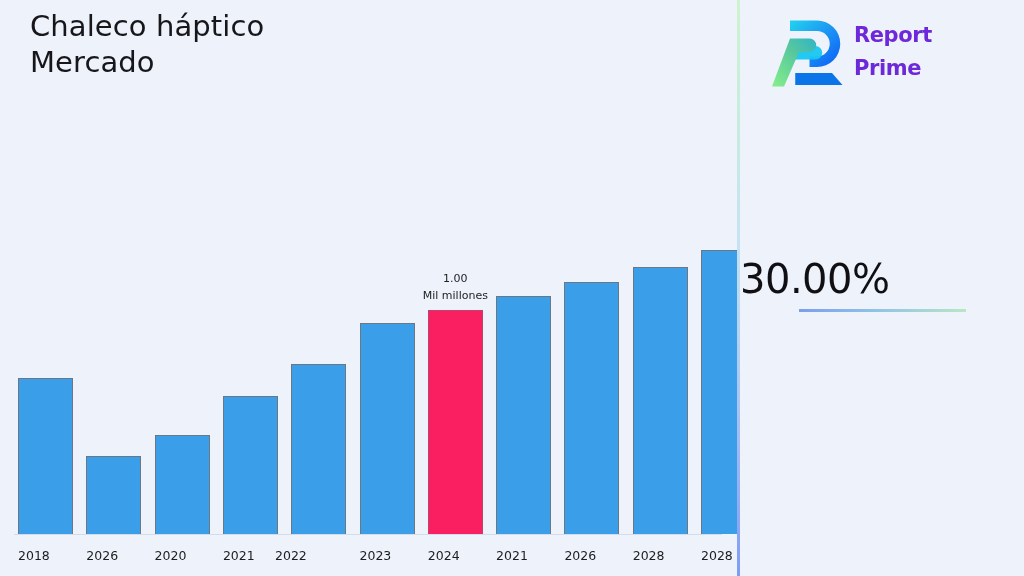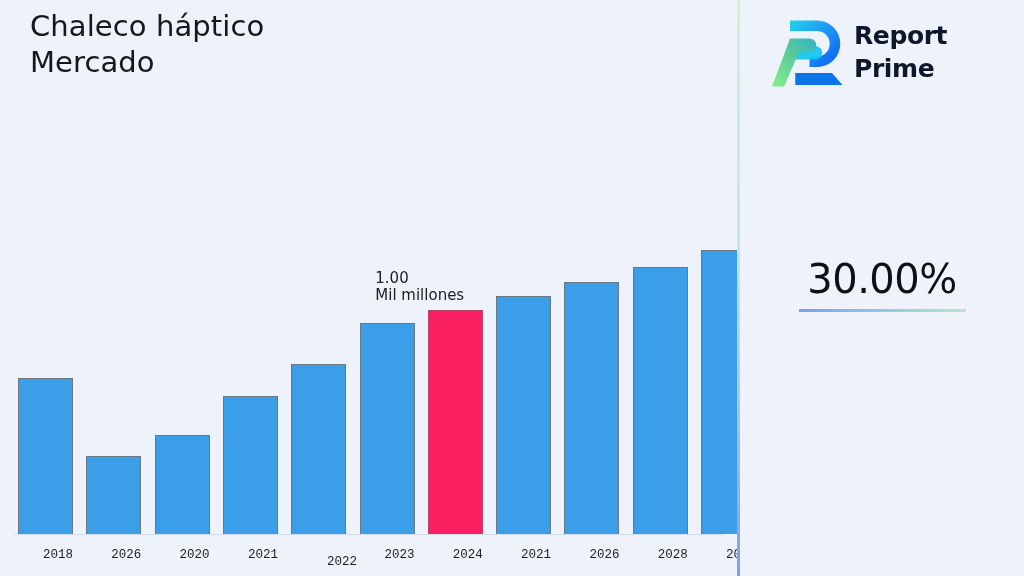--- a/index.html
+++ b/index.html
@@ -70,30 +70,30 @@
     border-bottom: none;
   }
   .bar.blue  { background: #3a9fe8; }
   .bar.pink  { background: #fa1f60; border-color: #b9456d; }
   .bar.green { background: #4cbe13; border-color: #7e9b6e; }
 
   .bar-year {
     position: absolute;
     top: 548px;
     width: 55px;
-    text-align: right;
+    text-align: left;
     font-size: 12.5px;
     color: #1d1d1f;
-    font-family: Liberation Mono, monospace;
   }
 
   .value-callout {
     position: absolute;
     width: 160px;
-    font-size: 15px;
+    text-align: center;
+    font-size: 11px;
     line-height: 17px;
     color: #1d1d1f;
     white-space: pre-line;
   }
 
   
   #vertical-divider {
     position: absolute;
     left: 737px;
     top: 0;
@@ -121,34 +121,33 @@
     display: flex;
     align-items: center;
   }
   #brand-mark {
     width: 76px;
     height: 72px;
     flex: none;
   }
   #brand-wordmark {
     margin-left: 8px;
-    font-size: 25px;
+    font-size: 21px;
     line-height: 33px;
     font-weight: bold;
-    color: #0f172a;
+    color: #6d28d9;
     letter-spacing: -0.4px;
     white-space: pre-line;
   }
 
   #cagr-block {
     position: absolute;
     left: 0;
     top: 256px;
     width: 284px;
-    text-align: center;
   }
   #cagr-value {
     font-size: 40px;
     line-height: 46px;
     color: #101014;
     font-weight: 400;
     letter-spacing: -0.5px;
   }
   #cagr-rule {
     width: 167px;
@@ -219,21 +218,21 @@
           <div class="bar blue" style="height: 320px;"></div>
         </div>
         <div class="bar-slot" style="left: 905.9px; height: 356px;">
           <div class="bar green" style="height: 356px;"></div>
         </div>
       </div>
   <div class="bar-year" style="left: 18px;">2018</div>
       <div class="bar-year" style="left: 86.3px;">2026</div>
       <div class="bar-year" style="left: 154.6px;">2020</div>
       <div class="bar-year" style="left: 222.9px;">2021</div>
-      <div class="bar-year" style="left: 302px; margin-top: 7px;">2022</div>
+      <div class="bar-year" style="left: 275px;">2022</div>
       <div class="bar-year" style="left: 359.5px;">2023</div>
       <div class="bar-year" style="left: 427.8px;">2024</div>
       <div class="bar-year" style="left: 496.1px;">2021</div>
       <div class="bar-year" style="left: 564.4px;">2026</div>
       <div class="bar-year" style="left: 632.7px;">2028</div>
       <div class="bar-year" style="left: 701px;">2028</div>
       <div class="bar-year" style="left: 769.3px;">2029</div>
       <div class="bar-year" style="left: 837.6px;">2030</div>
       <div class="bar-year" style="left: 905.9px;">2031</div>
     </div>

